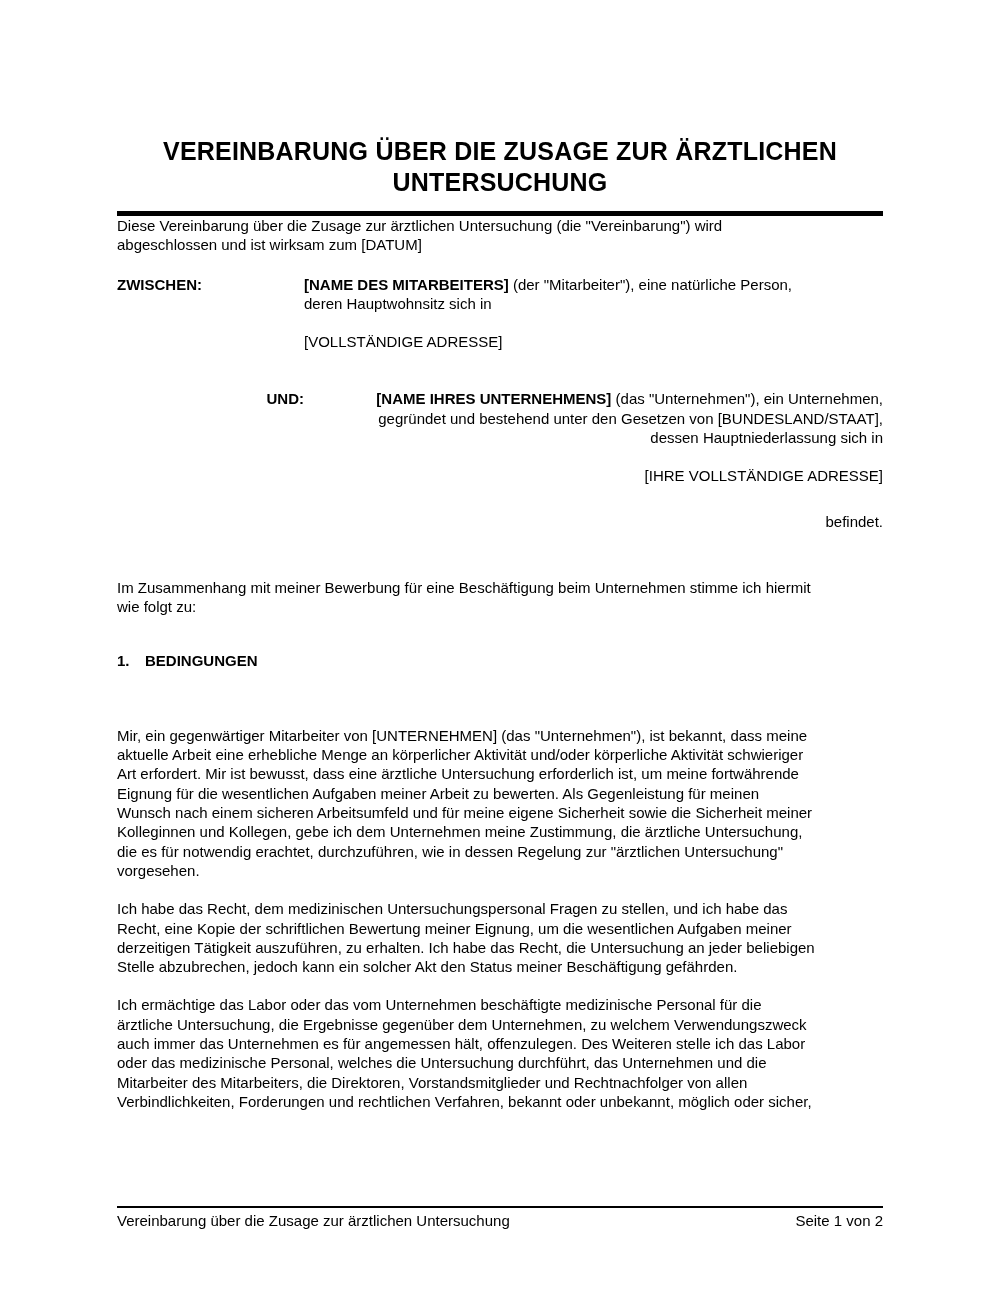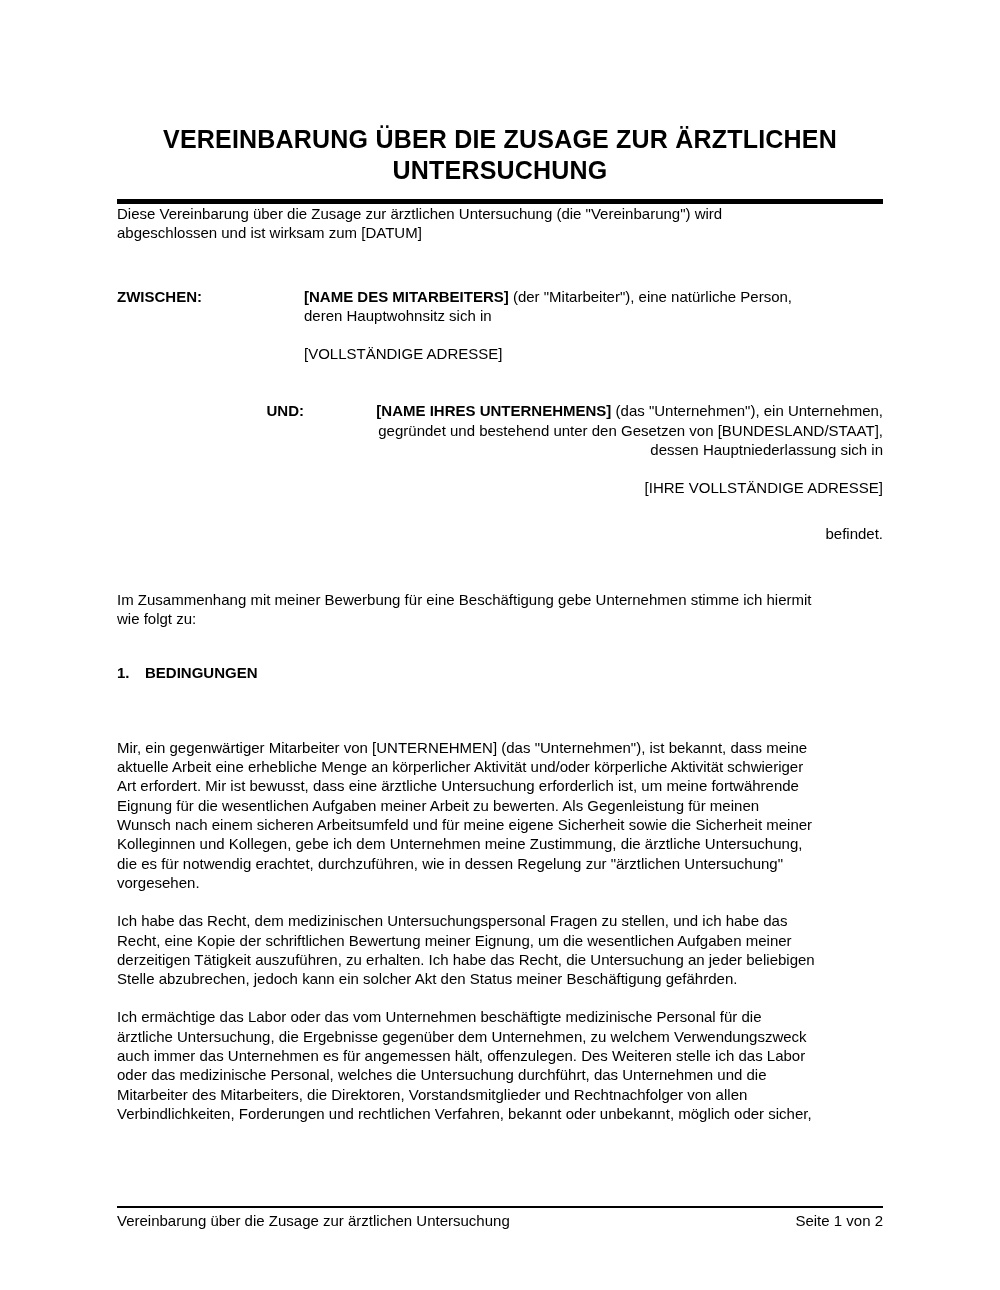--- a/index.html
+++ b/index.html
@@ -8,21 +8,21 @@
 
   .page {
     position: relative;
     width: 1000px;
     height: 1290px;
     background: #ffffff;
     color: #000000;
     font-family: "Liberation Sans", sans-serif;
     overflow: hidden;
   }
-  .inner { padding: 4px 117px; }
+  .inner { padding: 16px 117px; }
 
   .title {
     margin: 0;
     padding-top: 120px;
     font-size: 25px;
     line-height: 31px;
     font-weight: 700;
     text-align: center;
     white-space: pre-line;
     letter-spacing: 0.2px;
@@ -37,21 +37,21 @@
     margin: 0;
     font-size: 15px;
     line-height: 19.3px;
     white-space: pre-line;
   }
   .b { font-weight: 700; }
 
   .intro { }
 
   .party { display: flex; }
-  .party.zwischen { margin-top: 44px; justify-content: center; }
+  .party.zwischen { margin-top: 20px; justify-content: center; }
   .party.und { margin-top: 38px; text-align: right; }
   .party-label {
     flex: 0 0 187px;
     font-weight: 700;
     font-size: 15px;
     line-height: 19.3px;
   }
   .party-content { flex: 1; }
   .party-content .addr { margin-top: 19px; }
   .party-content .closing { margin-top: 19px; }
@@ -112,21 +112,21 @@
       <div class="party-label">UND:</div>
       <div class="party-content">
         <p class="body"><span class="b">[NAME IHRES UNTERNEHMENS]</span><span> (das "Unternehmen"), ein Unternehmen,
 gegründet und bestehend unter den Gesetzen von [BUNDESLAND/STAAT],
 dessen Hauptniederlassung sich in</span></p>
         <p class="body addr">[IHRE VOLLSTÄNDIGE ADRESSE]</p>
         <p class="body closing closing-lg">befindet.</p>
       </div>
     </div>
 
-    <p class="body consent">Im Zusammenhang mit meiner Bewerbung für eine Beschäftigung gebe Unternehmen stimme ich hiermit
+    <p class="body consent">Im Zusammenhang mit meiner Bewerbung für eine Beschäftigung beim Unternehmen stimme ich hiermit
 wie folgt zu:</p>
 
     <div class="section-heading">
       <span class="section-num">1.</span>
       <span>BEDINGUNGEN</span>
     </div>
 
     <p class="body para-first">Mir, ein gegenwärtiger Mitarbeiter von [UNTERNEHMEN] (das "Unternehmen"), ist bekannt, dass meine
 aktuelle Arbeit eine erhebliche Menge an körperlicher Aktivität und/oder körperliche Aktivität schwieriger
 Art erfordert. Mir ist bewusst, dass eine ärztliche Untersuchung erforderlich ist, um meine fortwährende

